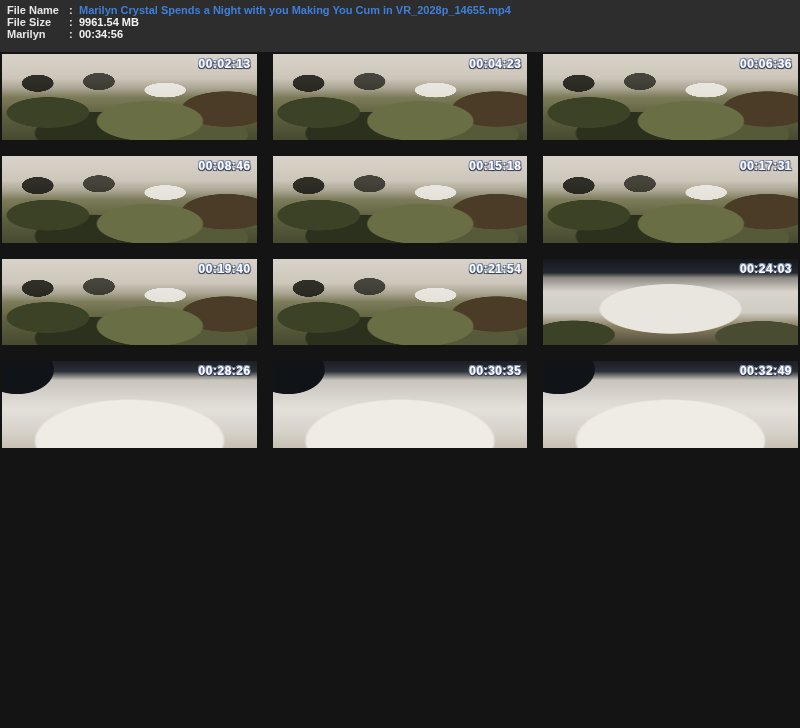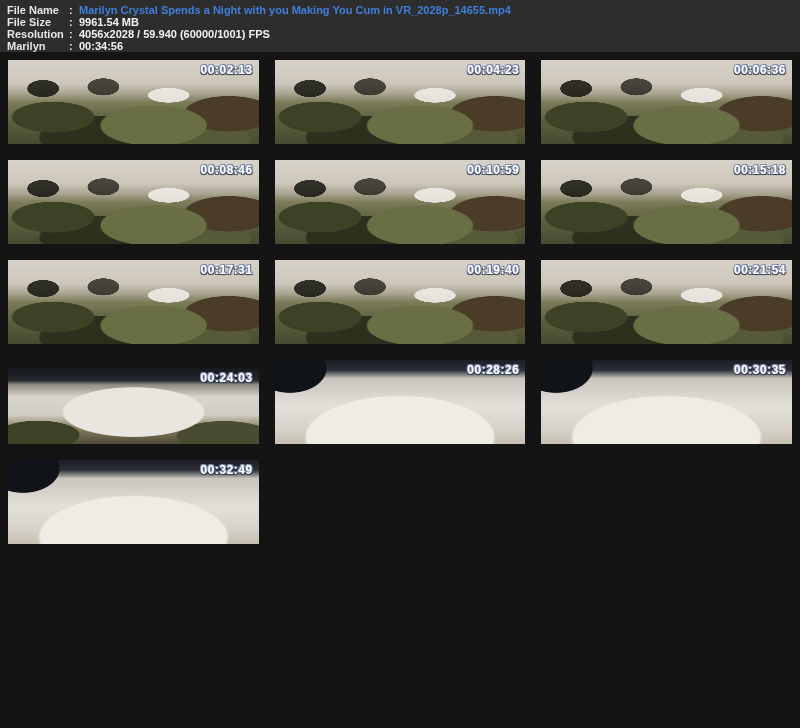--- a/index.html
+++ b/index.html
@@ -43,21 +43,21 @@
 
   
   .thumb-grid {
     box-sizing: border-box;
     width: 800px;
     height: 500px;
     display: grid;
     grid-template-columns: repeat(3, 1fr);
     grid-template-rows: repeat(5, 1fr);
     gap: 16px;
-    padding: 8px;
+    padding: 2px;
     background: #141414;
   }
   .thumb {
     position: relative;
     margin: 0;
     overflow: hidden;
     background: #8a8a7a;
   }
 
   
@@ -72,21 +72,20 @@
       radial-gradient(100px 36px at 36% 92%, #2c311e 0 58%, transparent 60%),
       radial-gradient(80px 30px at 78% 94%, #565a38 0 58%, transparent 60%),
       linear-gradient(180deg, #d8d3ca 0%, #cdc6ba 28%, #aaa492 40%, #7d7c5a 50%, #5d5f3e 72%, #474a30 100%);
   }
   .variant-couch-wide {
     background:
       radial-gradient(120px 42px at 50% 58%, #e9e6e0 0 58%, transparent 60%),
       radial-gradient(70px 24px at 12% 88%, #3c4226 0 58%, transparent 60%),
       radial-gradient(80px 26px at 86% 90%, #4a4c32 0 58%, transparent 60%),
       linear-gradient(180deg, #15181d 0%, #23272e 16%, #8f8b84 22%, #d9d5cd 38%, #cfccc4 62%, #8a8062 78%, #4f4b36 100%);
-    margin-top: 8px;
   }
   .variant-couch-close {
     background:
       radial-gradient(160px 70px at 50% 92%, #efece6 0 58%, transparent 60%),
       radial-gradient(60px 40px at 6% 10%, #101318 0 60%, transparent 62%),
       linear-gradient(180deg, #1b1e24 0%, #2b2f36 12%, #c9c5bd 22%, #e3e0da 55%, #d6d2ca 82%, #c7c0b2 100%);
   }
 
   .timestamp {
     position: absolute;
@@ -107,23 +106,20 @@
 <body>
 
 <div class="info-header">
   <div class="info-row">
     <span class="info-label">File Name</span><span class="info-colon">:</span><span class="info-value filename">Marilyn Crystal Spends a Night with you Making You Cum in VR_2028p_14655.mp4</span>
   </div>
   <div class="info-row">
     <span class="info-label">File Size</span><span class="info-colon">:</span><span class="info-value">9961.54 MB</span>
   </div>
   <div class="info-row">
-    <span class="info-label">Resolution</span><span class="info-colon">:</span><span class="info-value">4056x2028 / 59.940 (60000/1001) FPS</span>
-  </div>
-  <div class="info-row">
     <span class="info-label">Marilyn</span><span class="info-colon">:</span><span class="info-value">00:34:56</span>
   </div>
 </div>
 
 <div class="thumb-grid">
   <figure class="thumb variant-camo-bed">
     <span class="timestamp">00:02:13</span>
   </figure>
 
   <figure class="thumb variant-camo-bed">
@@ -131,23 +127,20 @@
   </figure>
 
   <figure class="thumb variant-camo-bed">
     <span class="timestamp">00:06:36</span>
   </figure>
 
   <figure class="thumb variant-camo-bed">
     <span class="timestamp">00:08:46</span>
   </figure>
 
-  <figure class="thumb variant-camo-bed">
-    <span class="timestamp">00:10:59</span>
-  </figure>
 
 
   <figure class="thumb variant-camo-bed">
     <span class="timestamp">00:15:18</span>
   </figure>
 
   <figure class="thumb variant-camo-bed">
     <span class="timestamp">00:17:31</span>
   </figure>
 

